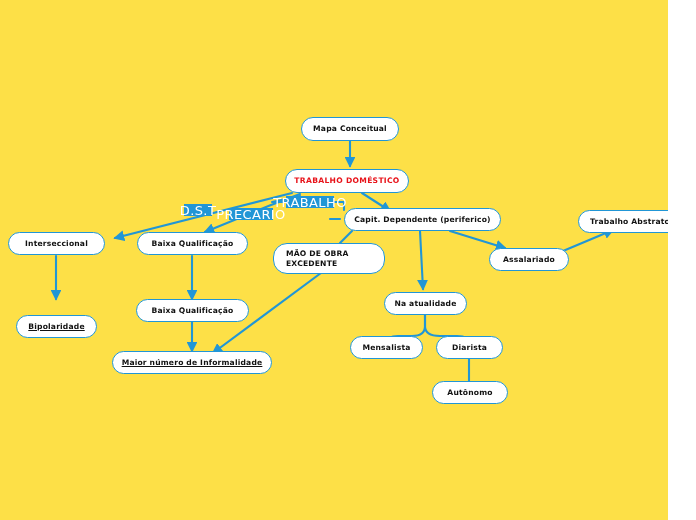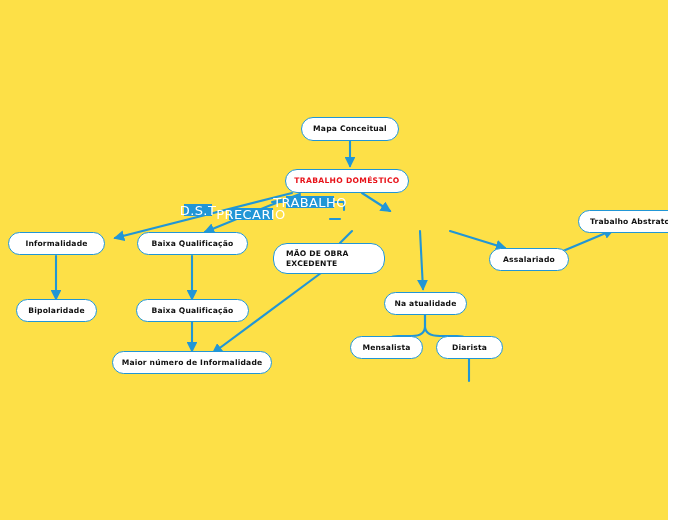--- a/index.html
+++ b/index.html
@@ -120,23 +120,26 @@
   </svg>
 
   <div class="node" style="left:301px; top:117px; width:98px; height:24px;">
     <span>Mapa Conceitual</span>
   </div>
 
   <div class="node root" style="left:285px; top:169px; width:124px; height:24px;">
     <span>TRABALHO DOMÉSTICO</span>
   </div>
 
+  <div class="node" style="left:344px; top:208px; width:157px; height:23px;">
+    <span>Capit. Dependente (periferico)</span>
+  </div>
 
   <div class="node" style="left:8px; top:232px; width:97px; height:23px;">
-    <span>Informalidade</span>
+    <span>Interseccional</span>
   </div>
 
   <div class="node" style="left:137px; top:232px; width:111px; height:23px;">
     <span>Baixa Qualificação</span>
   </div>
 
   <div class="node leftalign" style="left:273px; top:243px; width:112px; height:31px;">
     <span>
       <span>MÃO DE OBRA</span><br>
       <span>EXCEDENTE</span>
@@ -144,44 +147,47 @@
   </div>
 
   <div class="node" style="left:489px; top:248px; width:80px; height:23px;">
     <span>Assalariado</span>
   </div>
 
   <div class="node" style="left:578px; top:210px; width:104px; height:23px;">
     <span>Trabalho Abstrato</span>
   </div>
 
-  <div class="node" style="left:16px; top:299px; width:81px; height:23px;">
+  <div class="node" style="left:16px; top:315px; width:81px; height:23px;text-decoration:underline;">
     <span>Bipolaridade</span>
   </div>
 
   <div class="node" style="left:136px; top:299px; width:113px; height:23px;">
     <span>Baixa Qualificação</span>
   </div>
 
   <div class="node" style="left:384px; top:292px; width:83px; height:23px;">
     <span>Na atualidade</span>
   </div>
 
-  <div class="node" style="left:112px; top:351px; width:160px; height:23px;">
+  <div class="node" style="left:112px; top:351px; width:160px; height:23px;text-decoration:underline;">
     <span>Maior número de Informalidade</span>
   </div>
 
   <div class="node" style="left:350px; top:336px; width:73px; height:23px;">
     <span>Mensalista</span>
   </div>
 
   <div class="node" style="left:436px; top:336px; width:67px; height:23px;">
     <span>Diarista</span>
   </div>
 
+  <div class="node" style="left:432px; top:381px; width:76px; height:23px;">
+    <span>Autônomo</span>
+  </div>
 
   <div class="badge" style="left:184px; top:204px; width:28px; height:12px;">
     <span>D.S.T</span>
   </div>
 
   <div class="badge" style="left:229px; top:208px; width:44px; height:12px;">
     <span>PRECARIO</span>
   </div>
 
   <div class="badge" style="left:286px; top:196px; width:48px; height:12px;">

